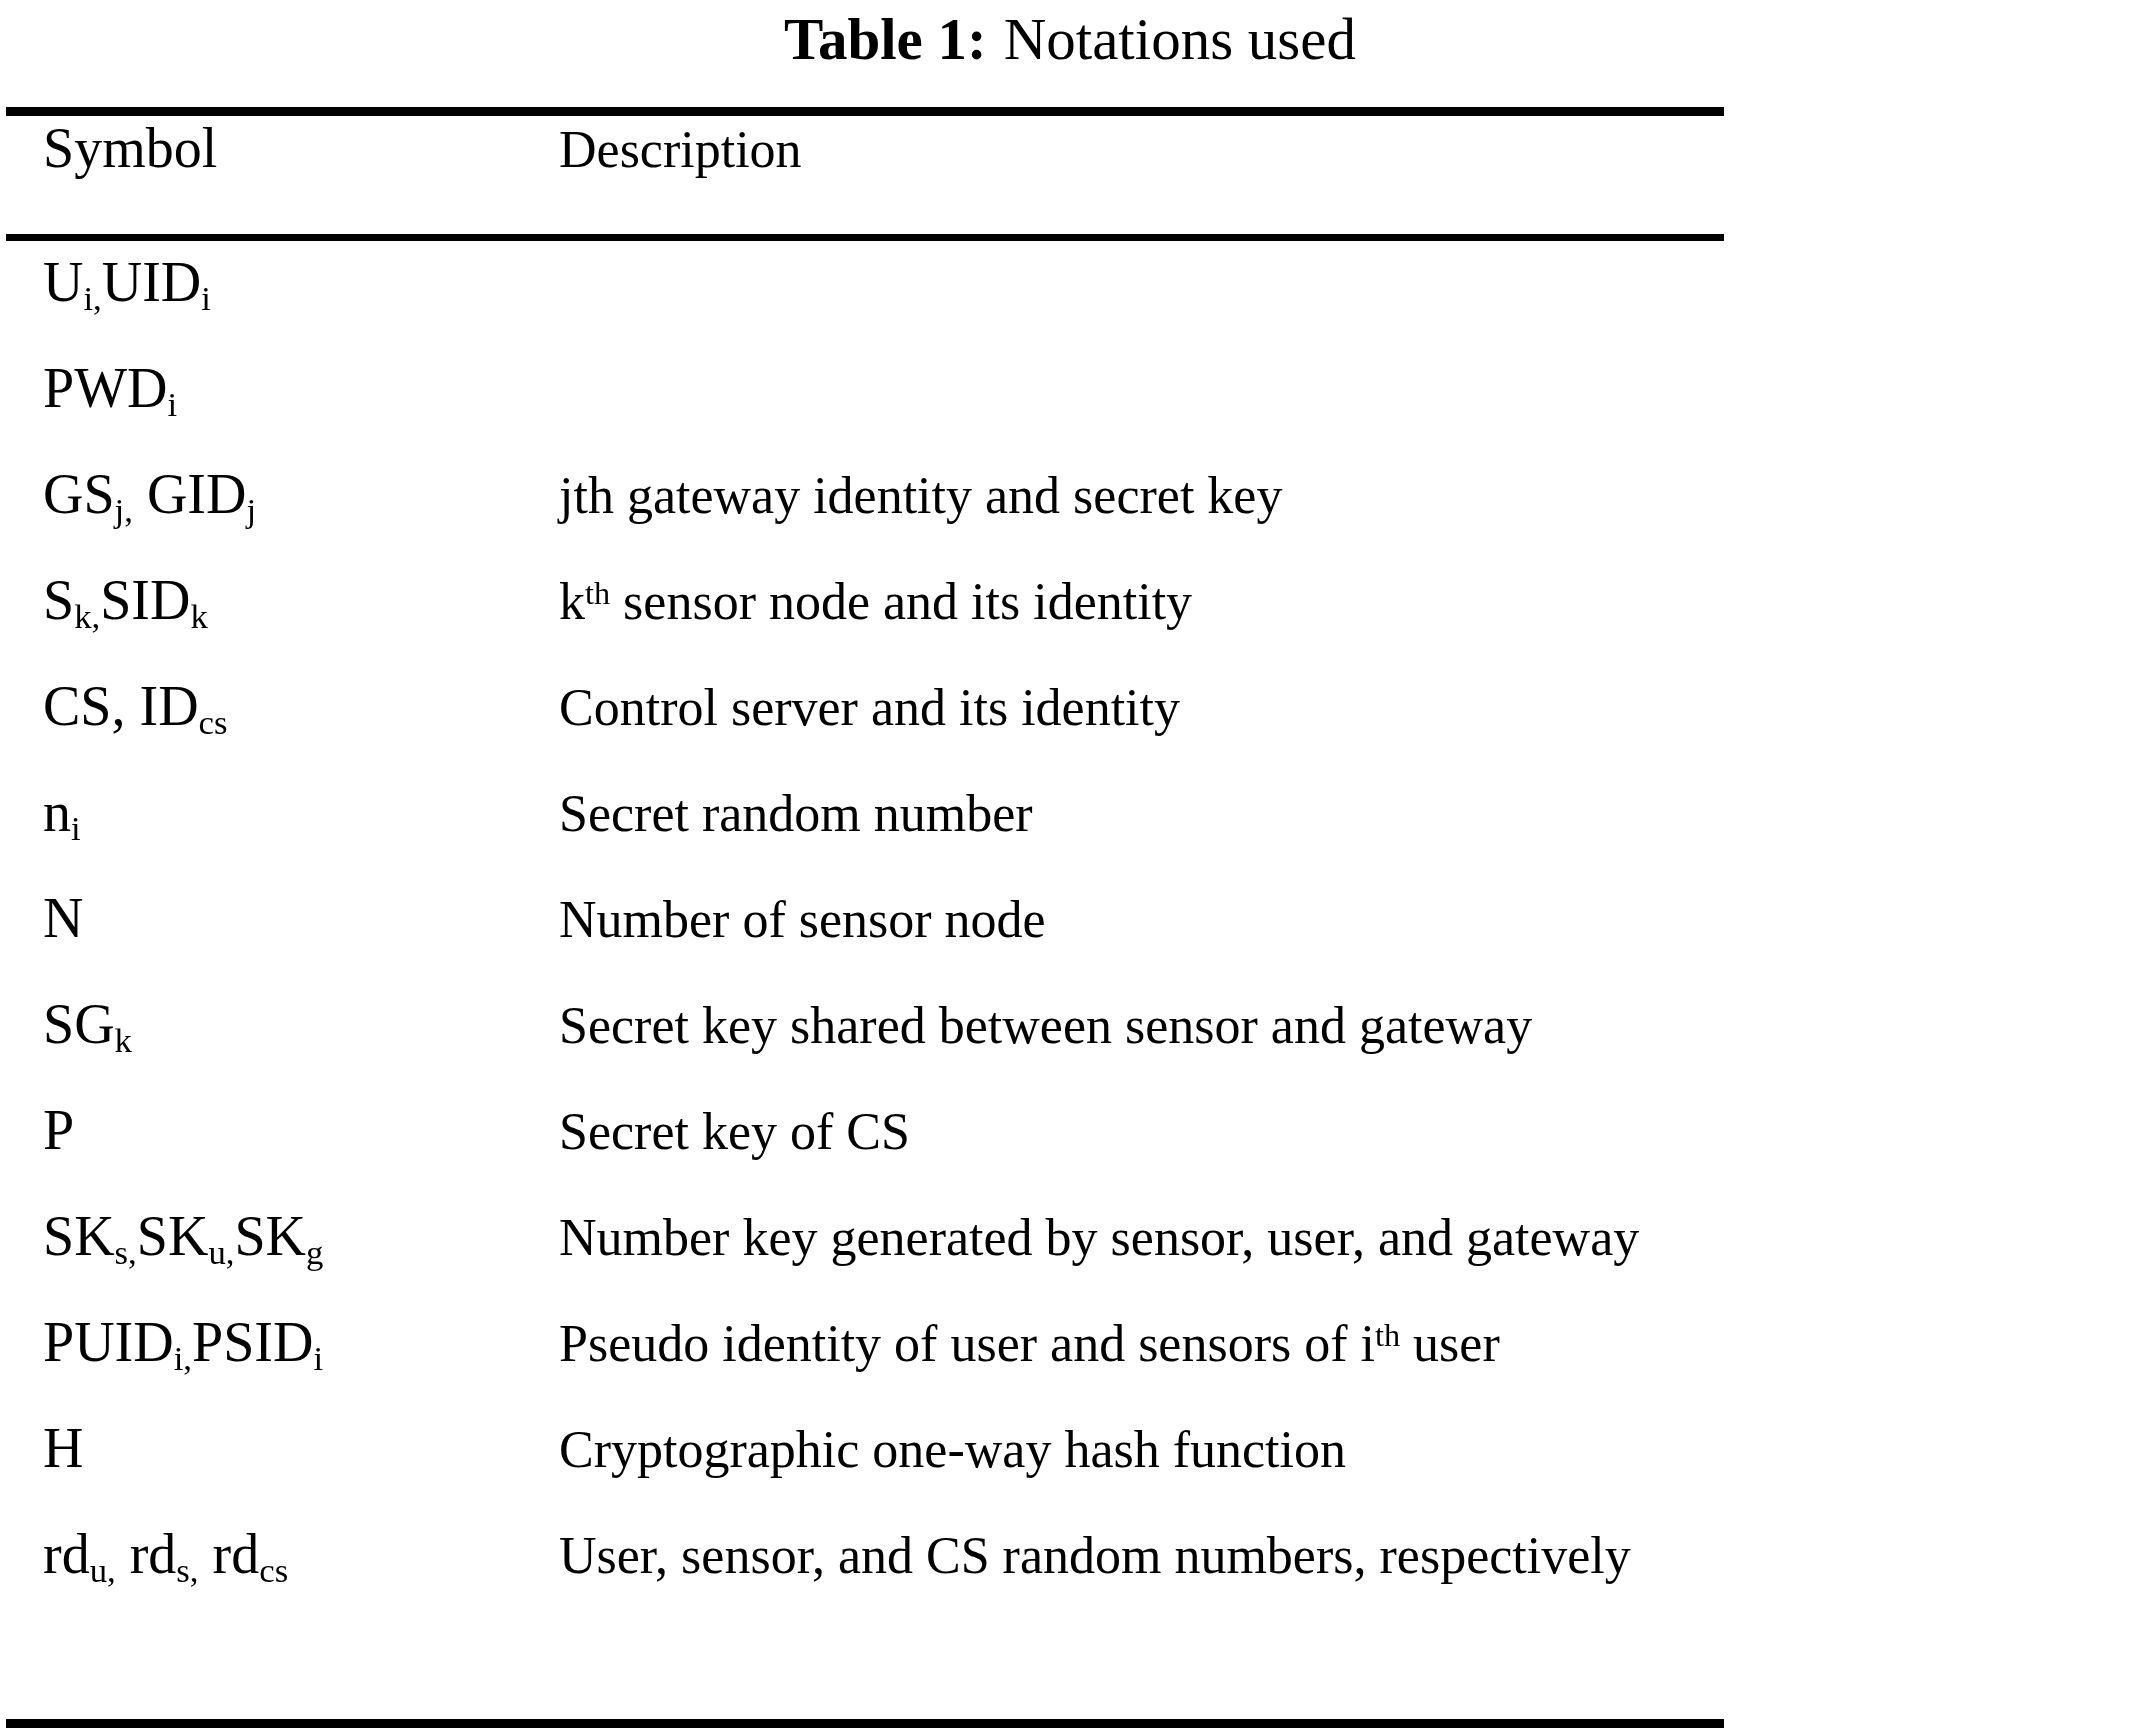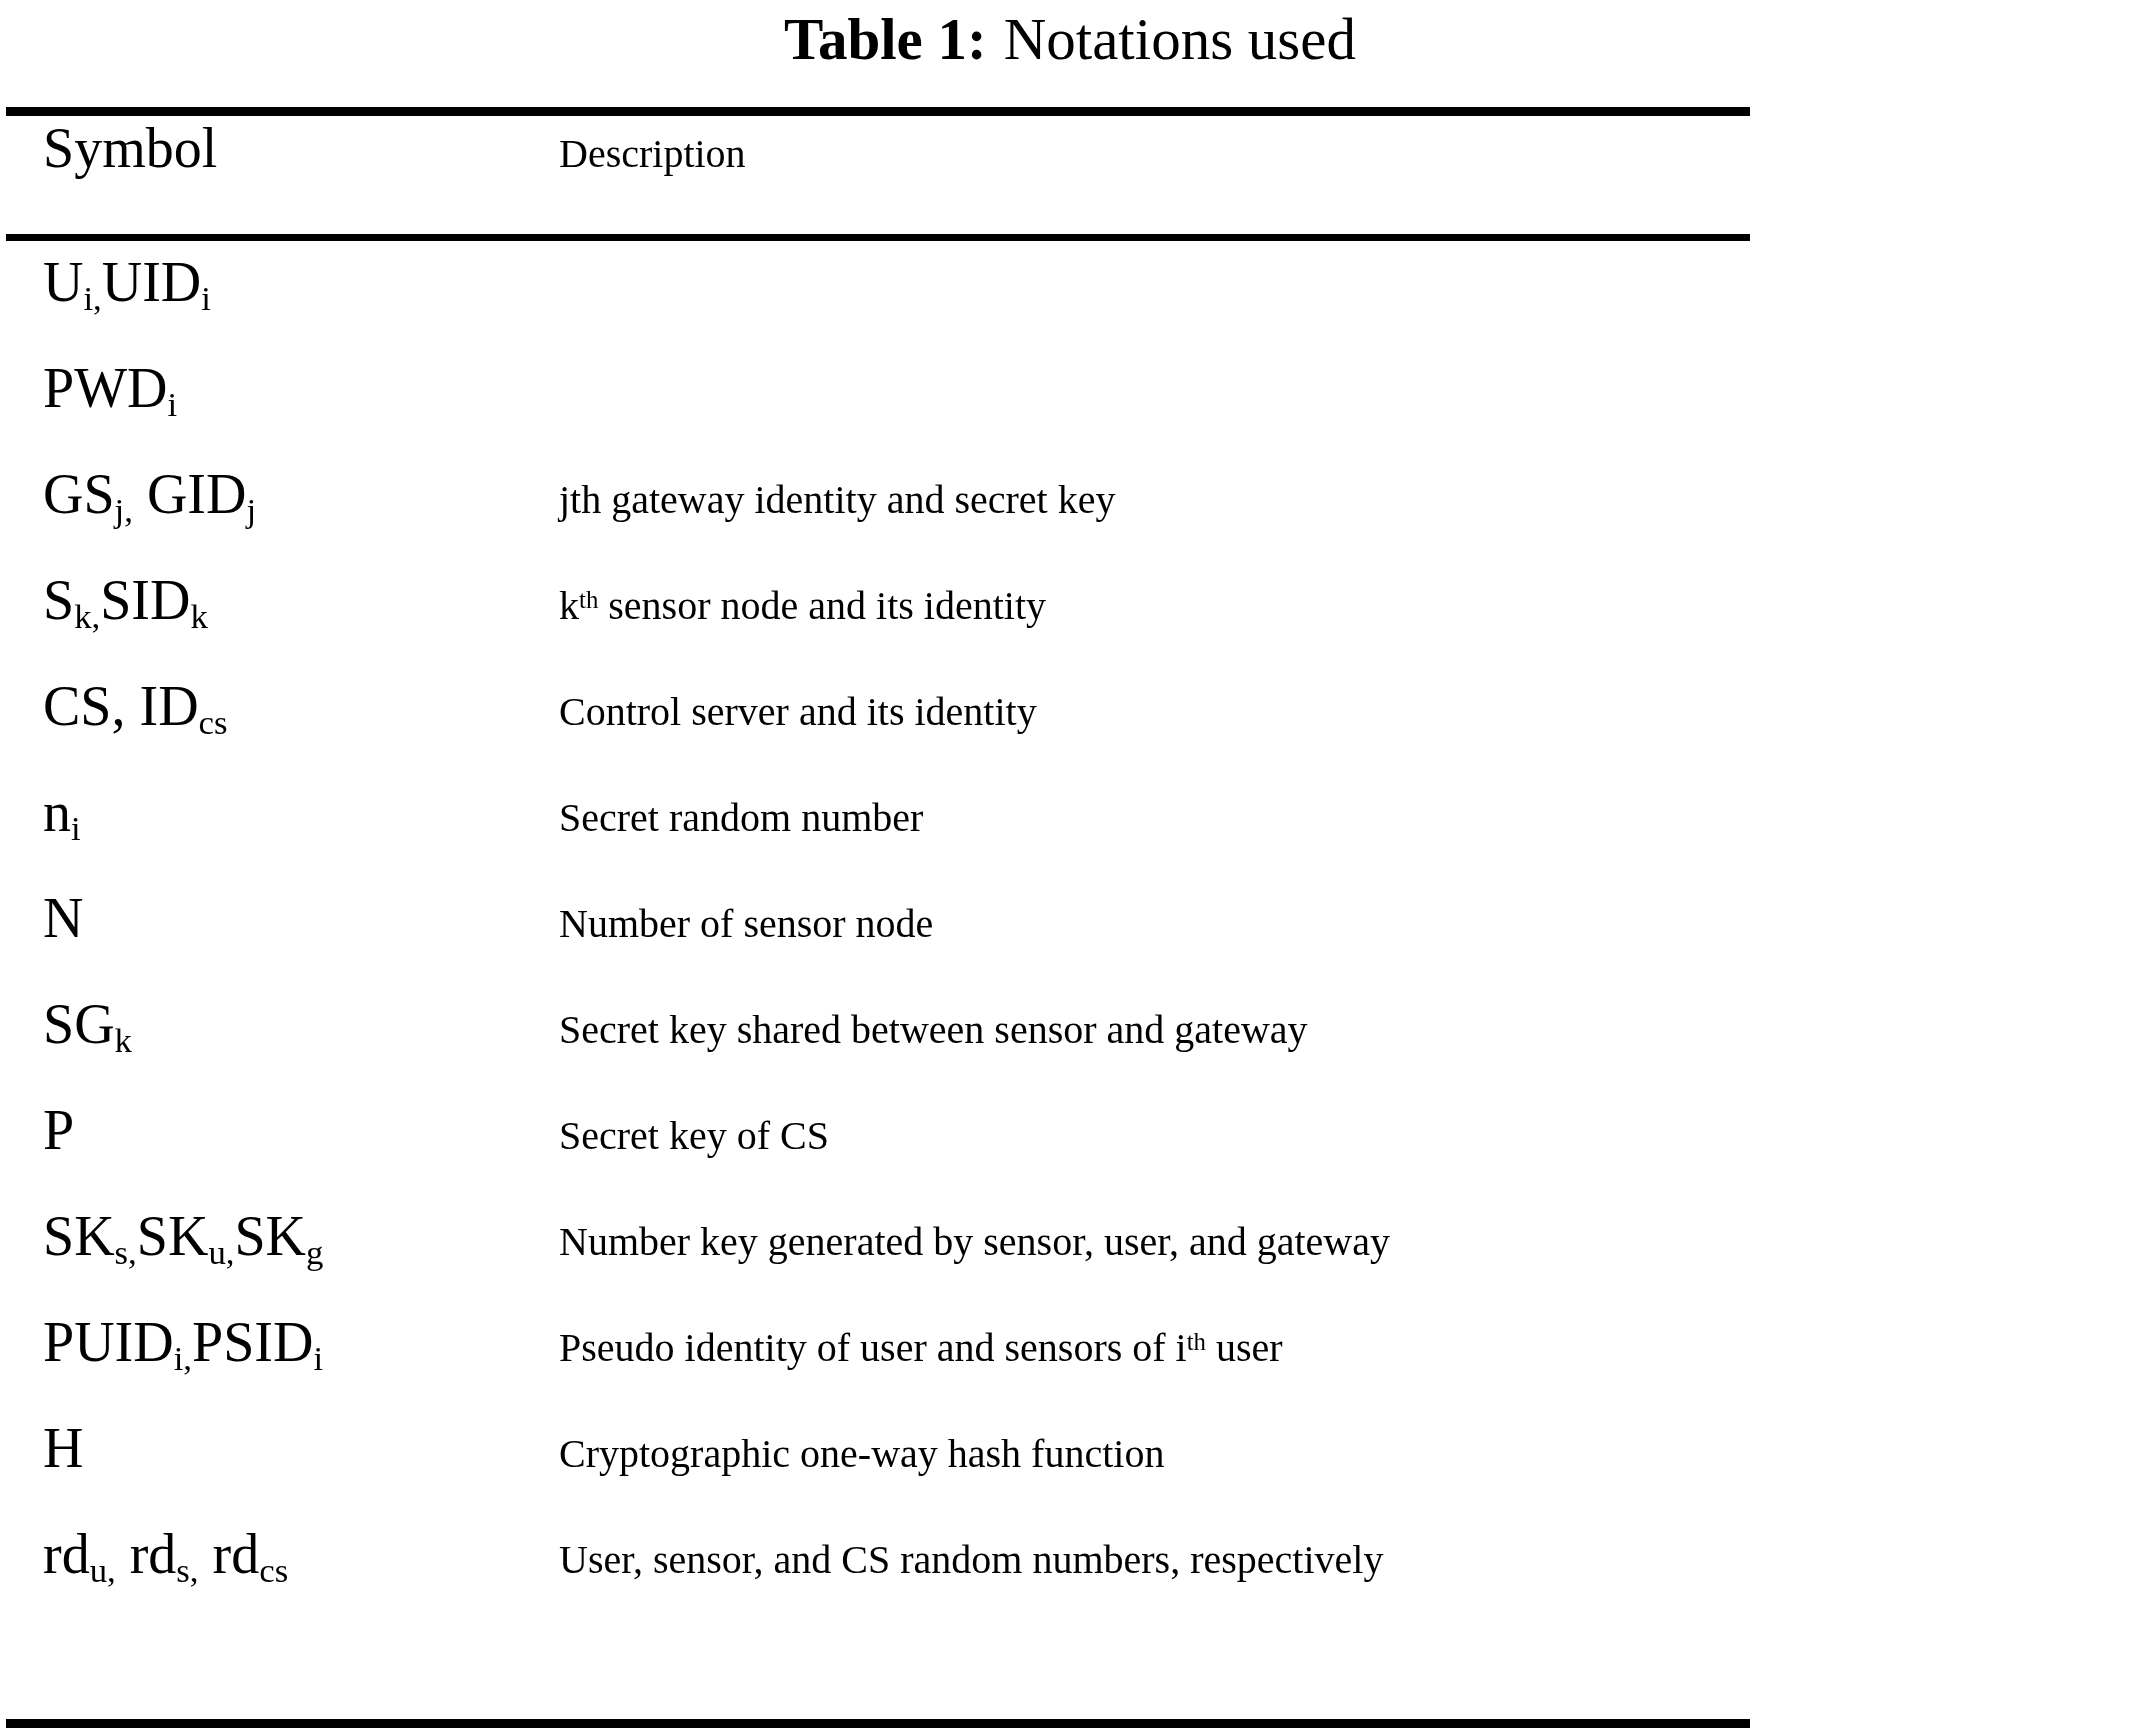--- a/index.html
+++ b/index.html
@@ -13,21 +13,20 @@
     font-family: "Liberation Serif", "DejaVu Serif", serif;
     color: #000000;
     -webkit-font-smoothing: antialiased;
   }
 
   .page {
     position: relative;
     width: 1724px;
     height: 1735px;
     overflow: hidden;
-    padding-left: 26px;
   }
 
   
   .caption {
     position: absolute;
     left: 0;
     top: 1.6px;
     width: 2140px;
     text-align: center;
     font-size: 59px;
@@ -78,21 +77,21 @@
 
   .cell-symbol {
     flex: 0 0 516px;
     width: 516px;
     font-size: 56px;
     line-height: 63px;
     white-space: nowrap;
   }
   .cell-desc {
     flex: 1 1 auto;
-    font-size: 40px;
+    font-size: 52px;
     line-height: 63px;
     white-space: nowrap;
   }
 
   
   sub {
     font-size: 0.62em;
     vertical-align: baseline;
     position: relative;
     top: 0.26em;

